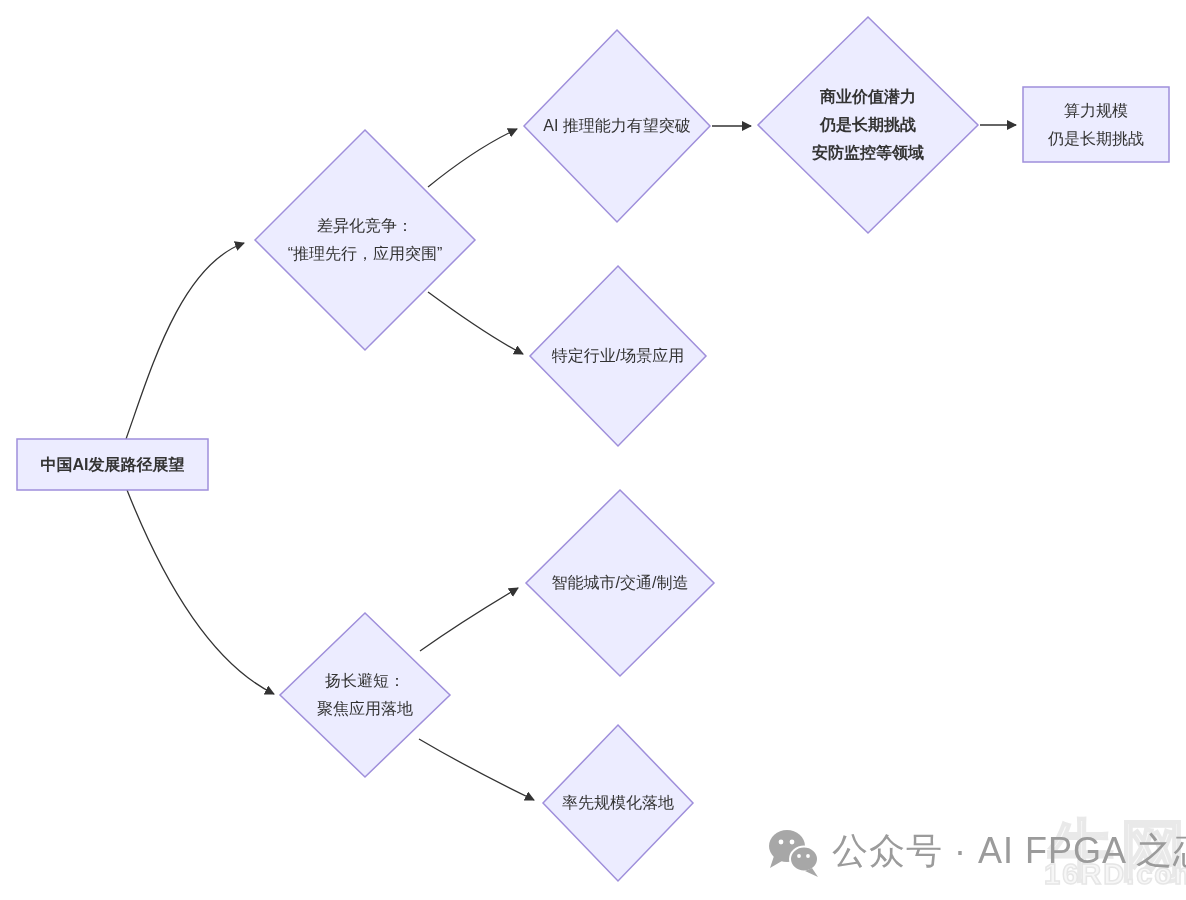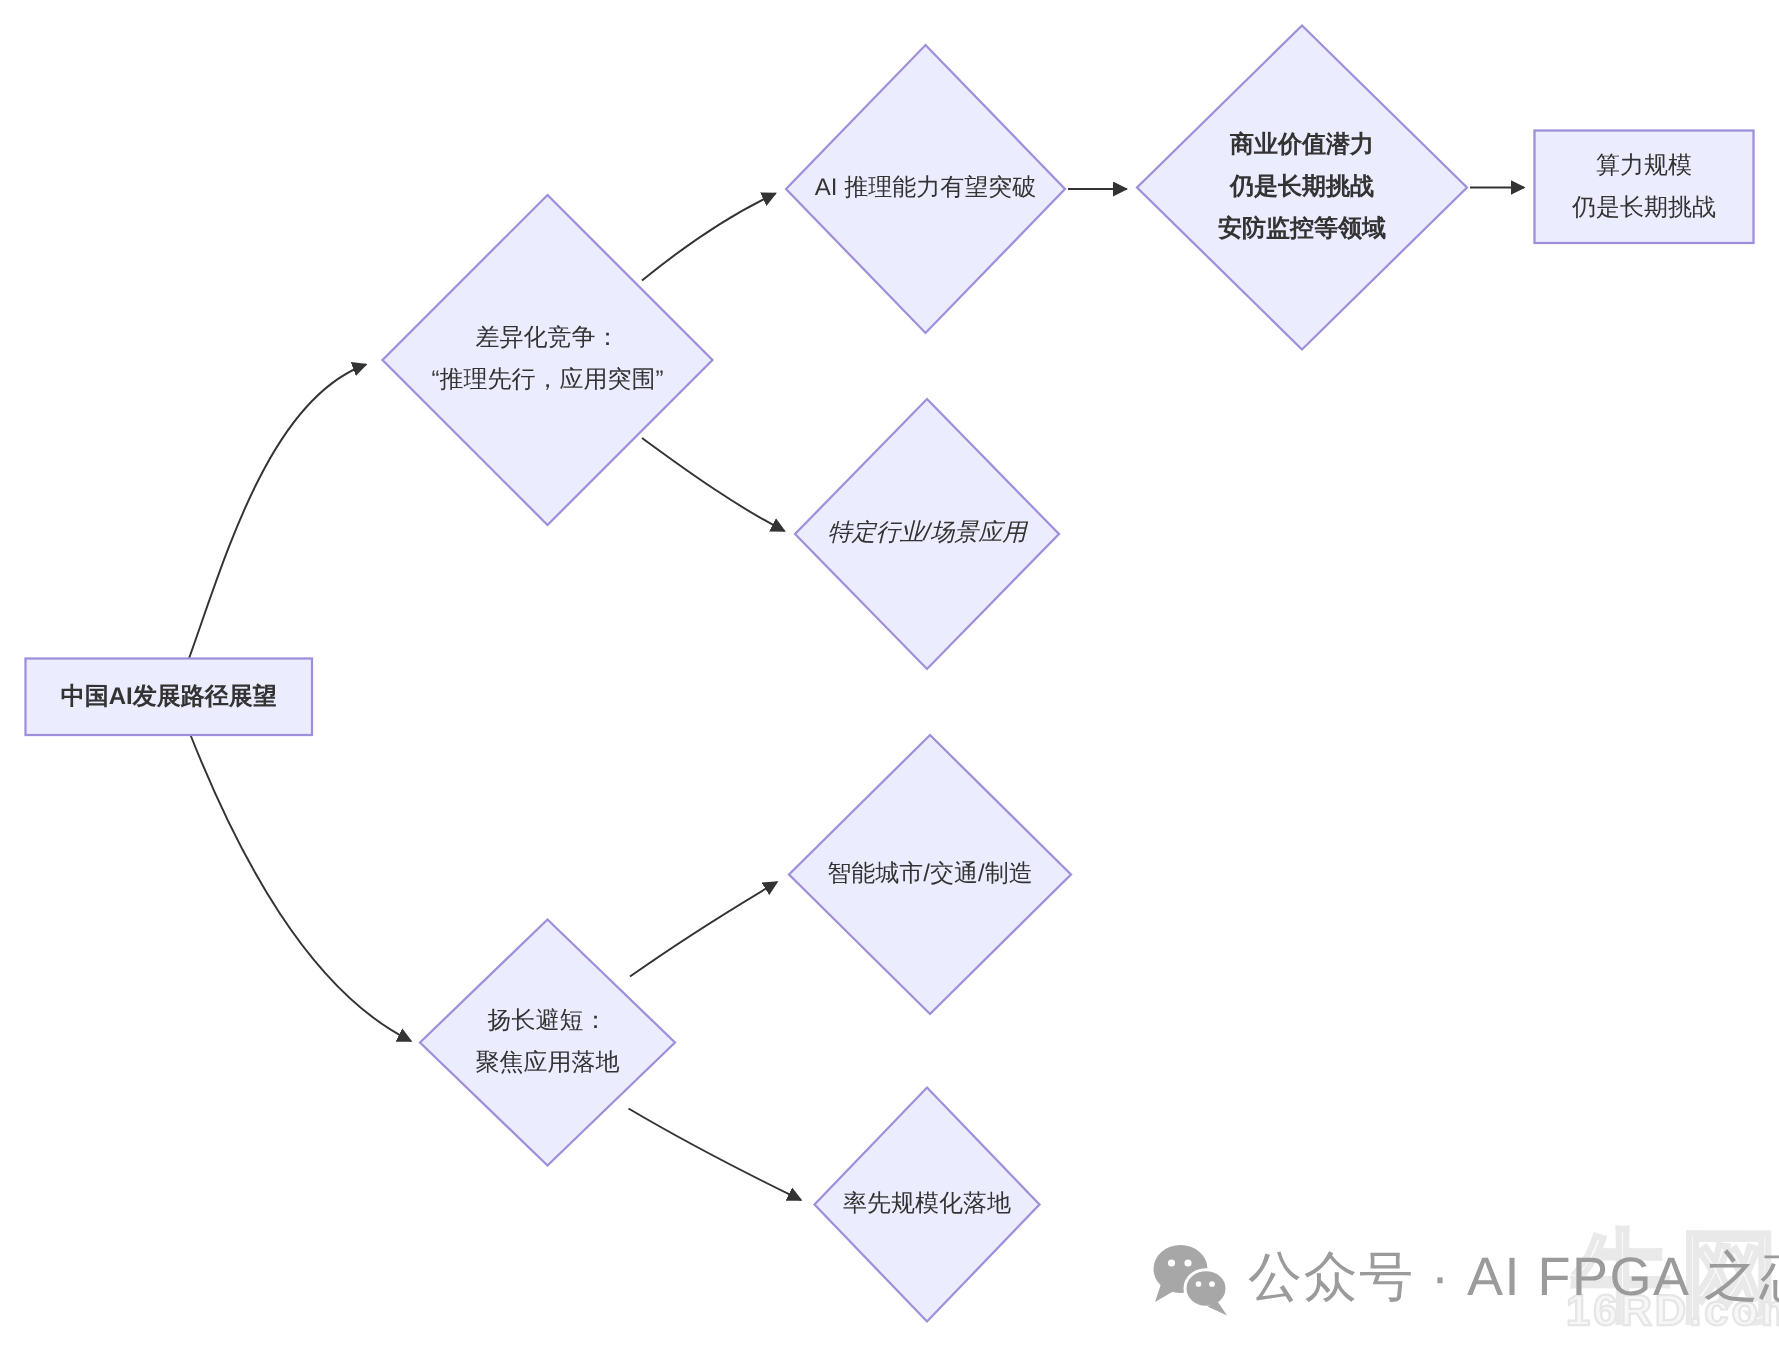--- a/index.html
+++ b/index.html
@@ -119,21 +119,21 @@
     <span>商业价值潜力</span>
     <span>仍是长期挑战</span>
     <span>安防监控等领域</span>
   </div>
 
   <div class="node-label" style="left:1023px; top:87px; width:146px; height:75px;">
     <span>算力规模</span>
     <span>仍是长期挑战</span>
   </div>
 
-  <div class="node-label" style="left:530px; top:266px; width:176px; height:180px;font-style:italic;">
+  <div class="node-label" style="left:530px; top:266px; width:176px; height:180px;">
     <span>特定行业/场景应用</span>
   </div>
 
   <div class="node-label" style="left:526px; top:490px; width:188px; height:186px;">
     <span>智能城市/交通/制造</span>
   </div>
 
   <div class="node-label" style="left:280px; top:613px; width:170px; height:164px;">
     <span>扬长避短：</span>
     <span>聚焦应用落地</span>

